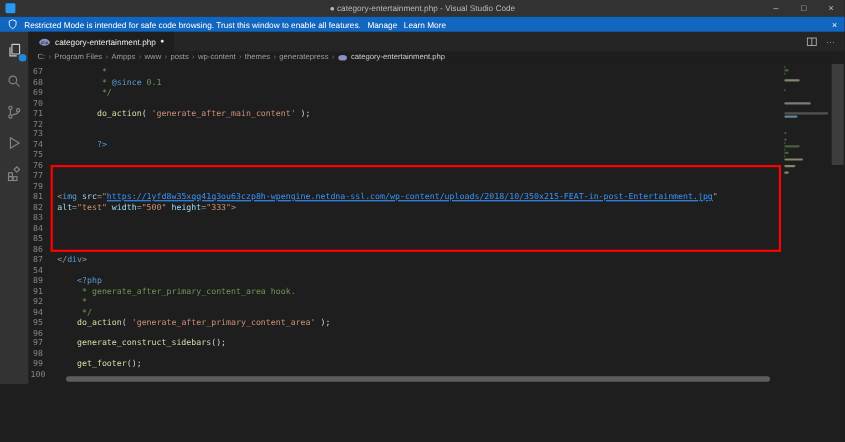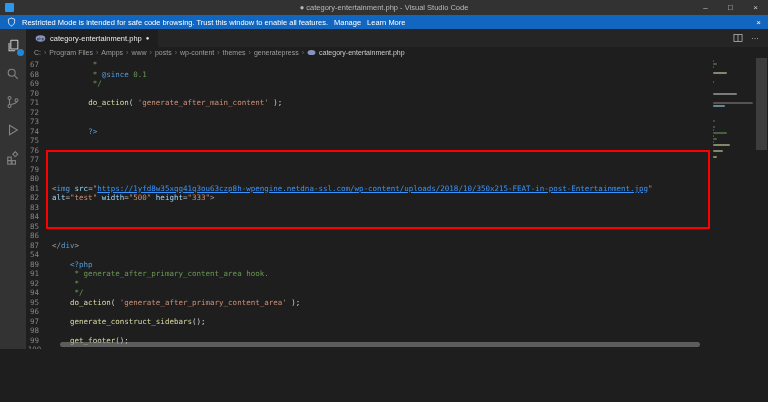--- a/index.html
+++ b/index.html
@@ -177,21 +177,20 @@
           <div class="code-line"><span class="ln">69</span><span><span class="tok-com">         */</span></span></div>
           <div class="code-line"><span class="ln">70</span><span></span></div>
           <div class="code-line"><span class="ln">71</span><span><span class="tok-pln">        </span><span class="tok-fun">do_action</span><span class="tok-pln">( </span><span class="tok-str">'generate_after_main_content'</span><span class="tok-pln"> );</span></span></div>
           <div class="code-line"><span class="ln">72</span><span></span></div>
           <div class="code-line"><span class="ln">73</span><span></span></div>
           <div class="code-line"><span class="ln">74</span><span><span class="tok-pln">        </span><span class="tok-key">?&gt;</span></span></div>
           <div class="code-line"><span class="ln">75</span><span></span></div>
           <div class="code-line"><span class="ln">76</span><span></span></div>
           <div class="code-line"><span class="ln">77</span><span></span></div>
           <div class="code-line"><span class="ln">79</span><span></span></div>
-          <div class="code-line"><span class="ln">80</span><span></span></div>
           <div class="code-line"><span class="ln">81</span><span><span class="tok-pun">&lt;</span><span class="tok-key">img</span><span class="tok-pln"> </span><span class="tok-att">src</span><span class="tok-pun">=</span><span class="tok-str">"</span><span class="tok-url">https://1yfd8w35xqq41q3ou63czp8h-wpengine.netdna-ssl.com/wp-content/uploads/2018/10/350x215-FEAT-in-post-Entertainment.jpg</span><span class="tok-str">"</span></span></div>
           <div class="code-line"><span class="ln">82</span><span><span class="tok-att">alt</span><span class="tok-pun">=</span><span class="tok-str">"test"</span><span class="tok-pln"> </span><span class="tok-att">width</span><span class="tok-pun">=</span><span class="tok-str">"500"</span><span class="tok-pln"> </span><span class="tok-att">height</span><span class="tok-pun">=</span><span class="tok-str">"333"</span><span class="tok-pun">&gt;</span></span></div>
           <div class="code-line"><span class="ln">83</span><span></span></div>
           <div class="code-line"><span class="ln">84</span><span></span></div>
           <div class="code-line"><span class="ln">85</span><span></span></div>
           <div class="code-line"><span class="ln">86</span><span></span></div>
           <div class="code-line"><span class="ln">87</span><span><span class="tok-pun">&lt;/</span><span class="tok-key">div</span><span class="tok-pun">&gt;</span></span></div>
           <div class="code-line"><span class="ln">54</span><span></span></div>
           <div class="code-line"><span class="ln">89</span><span><span class="tok-pln">    </span><span class="tok-key">&lt;?php</span></span></div>
           <div class="code-line"><span class="ln">91</span><span><span class="tok-com">     * generate_after_primary_content_area hook.</span></span></div>

